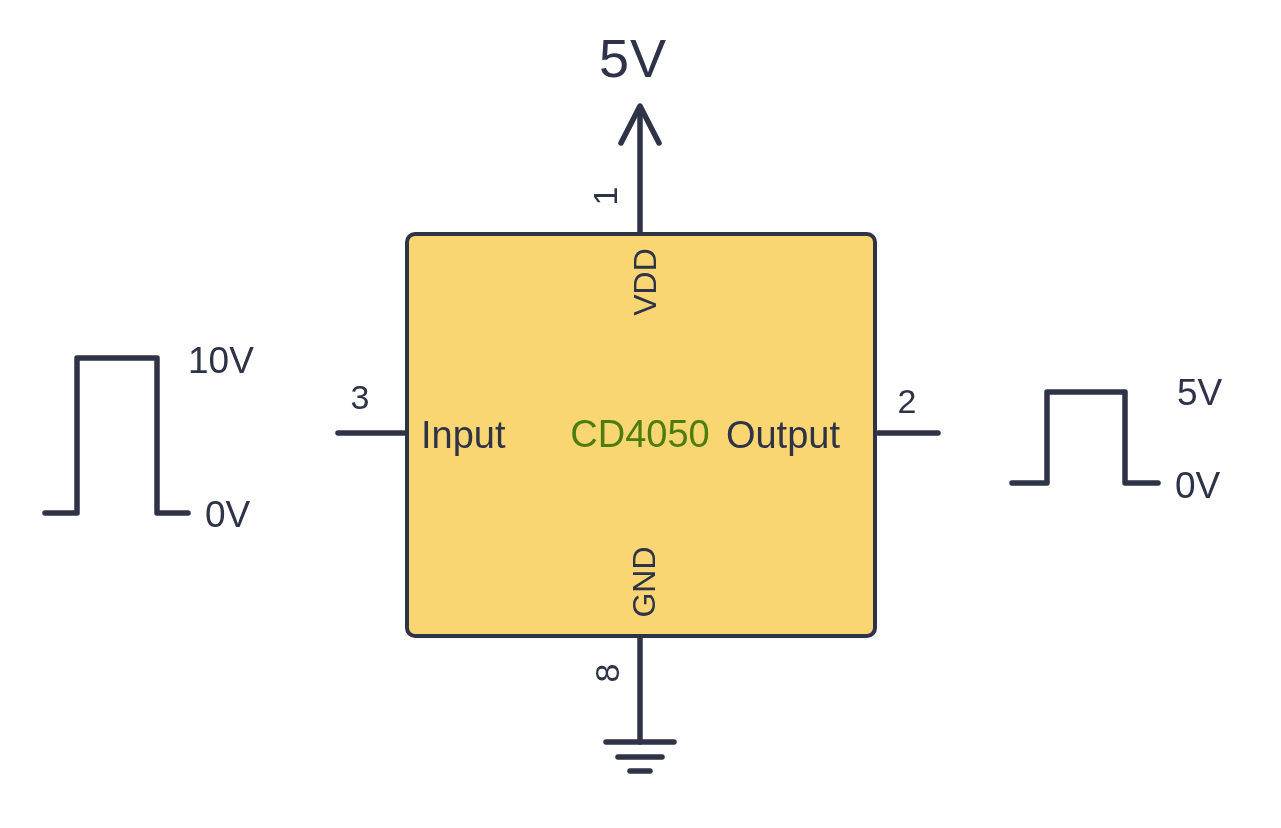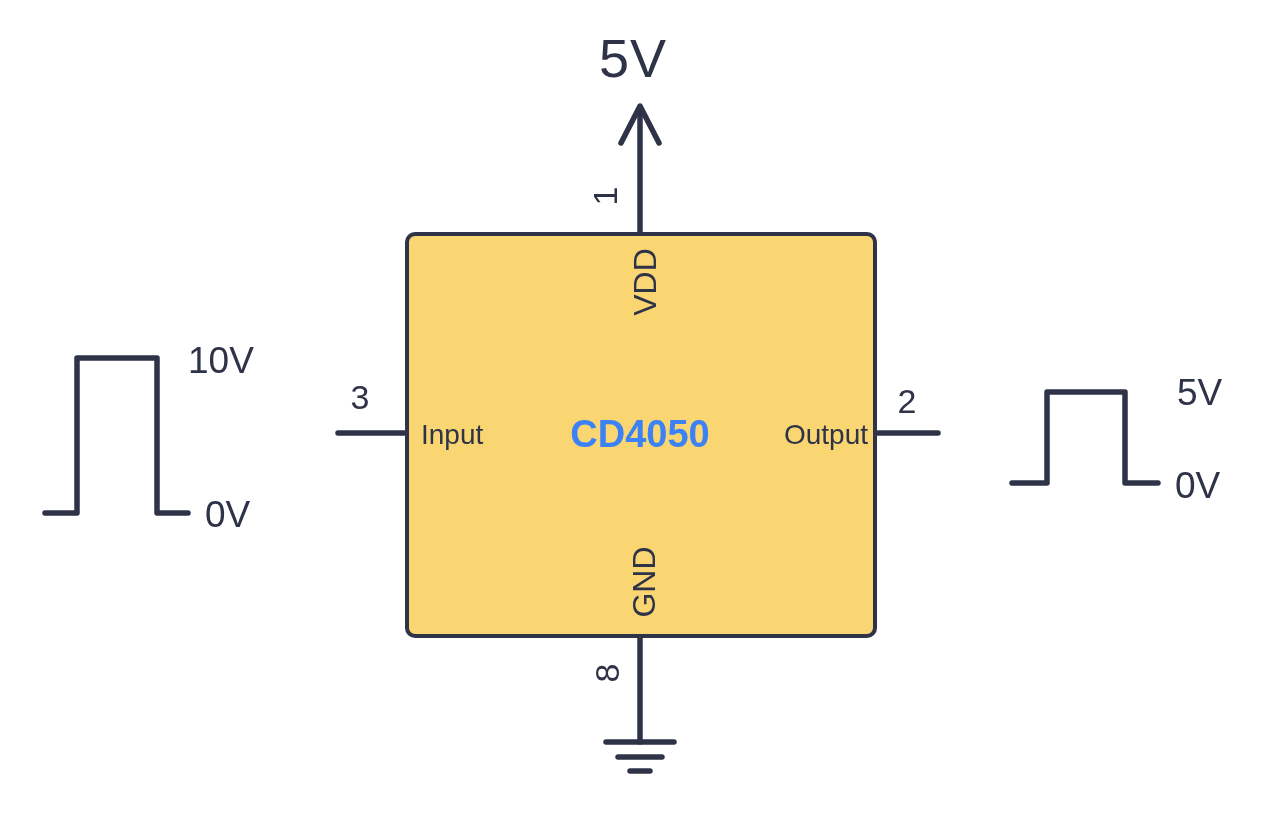--- a/index.html
+++ b/index.html
@@ -42,22 +42,22 @@
   
   .rot   { transform: translate(-50%, -50%) rotate(-90deg); }
   
   .left-anch  { transform: translateY(-50%); }
   
   .right-anch { transform: translate(-100%, -50%); }
 
   .supply-lbl   { font-size: 54px; font-weight: 500; letter-spacing: 1px; }
   .wave-lbl     { font-size: 37px; }
   .pin-num      { font-size: 34px; }
-  .port-lbl     { font-size: 28px; }
-  .chip-name    { font-size: 38px; color: #3b82f6; font-weight: 700; }
+  .port-lbl     { font-size: 38px; }
+  .chip-name    { font-size: 38px; color: #4d7c0f; font-weight: 400; }
   .rail-lbl     { font-size: 32px; }
 </style>
 </head>
 <body>
 
 <div class="canvas">
 
   <svg class="wires-svg" viewBox="0 0 1281 828">
     <g stroke="#2e3348" stroke-width="5.5" fill="none" stroke-linecap="round" stroke-linejoin="round">
 
@@ -87,21 +87,21 @@
 
   <div class="lbl rot pin-num" style="left:605px; top:196px;">1</div>
   <div class="lbl ctr pin-num" style="left:360px; top:397px;">3</div>
   <div class="lbl ctr pin-num" style="left:907px; top:401px;">2</div>
   <div class="lbl rot pin-num" style="left:607px; top:673px;">8</div>
 
   <div class="lbl rot rail-lbl" style="left:645px; top:282px;">VDD</div>
   <div class="lbl rot rail-lbl" style="left:644px; top:582px;">GND</div>
   <div class="lbl left-anch port-lbl" style="left:421px; top:435px;">Input</div>
   <div class="lbl ctr chip-name" style="left:640px; top:434px;">CD4050</div>
-  <div class="lbl right-anch port-lbl" style="left:868px; top:435px;">Output</div>
+  <div class="lbl right-anch port-lbl" style="left:840px; top:435px;">Output</div>
 
   <div class="lbl left-anch wave-lbl" style="left:188px; top:360px;">10V</div>
   <div class="lbl left-anch wave-lbl" style="left:205px; top:514px;">0V</div>
 
   <div class="lbl left-anch wave-lbl" style="left:1177px; top:392px;">5V</div>
   <div class="lbl left-anch wave-lbl" style="left:1175px; top:485px;">0V</div>
 
 </div>
 
 </body></html>

